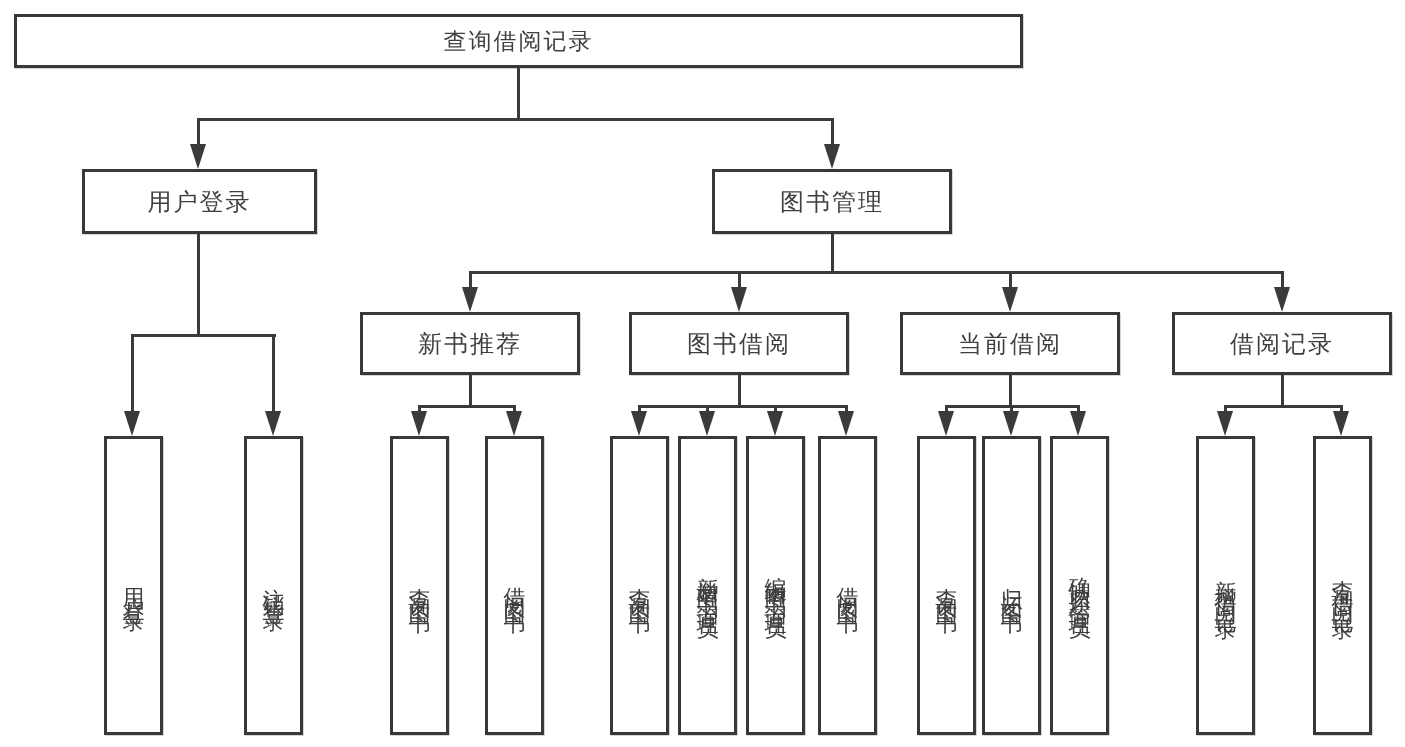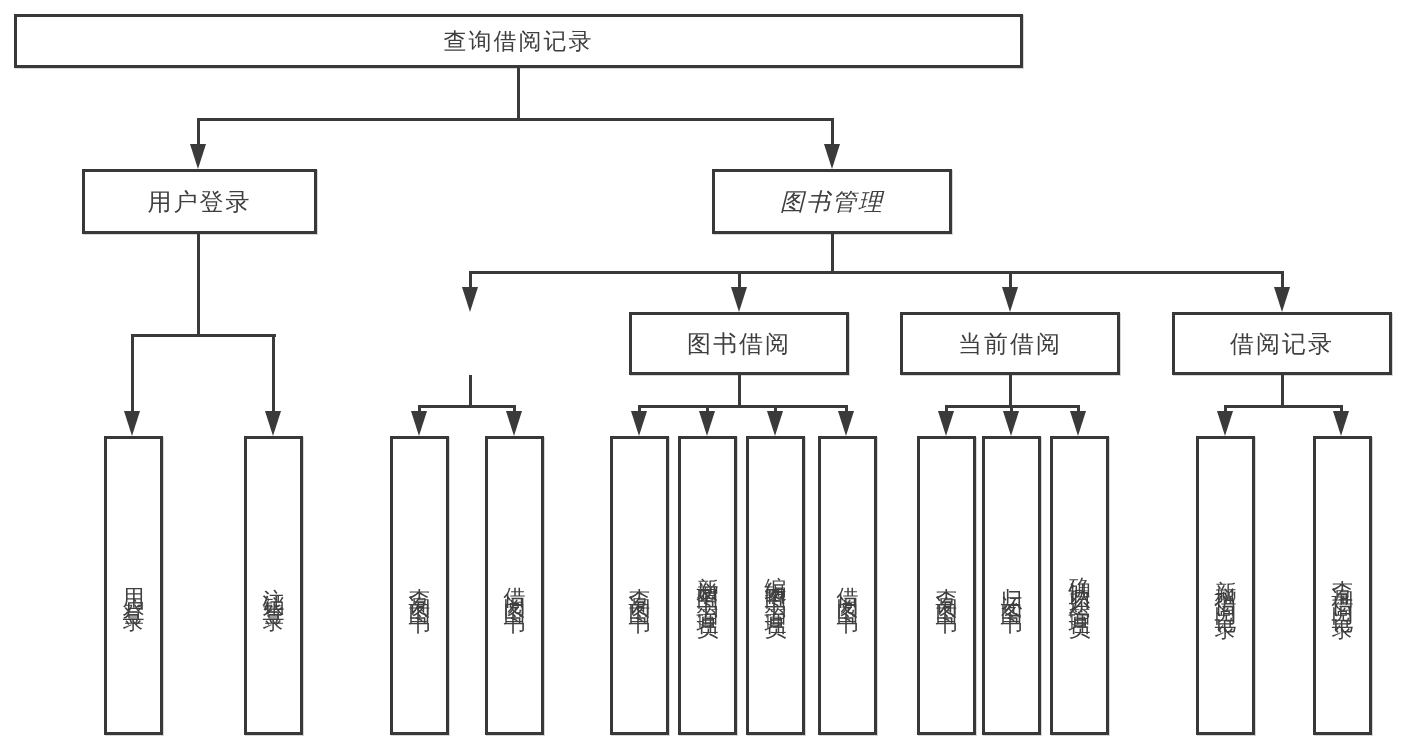--- a/index.html
+++ b/index.html
@@ -44,22 +44,23 @@
 </style>
 </head>
 <body>
 
 <div id="stage">
 
   <div class="box" style="left:14px; top:14px; width:1009px; height:54px; font-size:23px;">查询借阅记录</div>
 
   <div class="box" style="left:82px; top:169px; width:235px; height:65px;">用户登录</div>
 
-  <div class="box" style="left:712px; top:169px; width:240px; height:65px;font-style:italic;">图书管理</div>
+  <div class="box" style="left:712px; top:169px; width:240px; height:65px;">图书管理</div>
 
+  <div class="box" style="left:360px; top:312px; width:220px; height:63px;">新书推荐</div>
 
   <div class="box" style="left:629px; top:312px; width:220px; height:63px;">图书借阅</div>
 
   <div class="box" style="left:900px; top:312px; width:220px; height:63px;">当前借阅</div>
 
   <div class="box" style="left:1172px; top:312px; width:220px; height:63px;">借阅记录</div>
 
   <div class="vbox" style="left:104px;">用户登录</div>
   <div class="vbox" style="left:244px;">注销登录</div>
 

